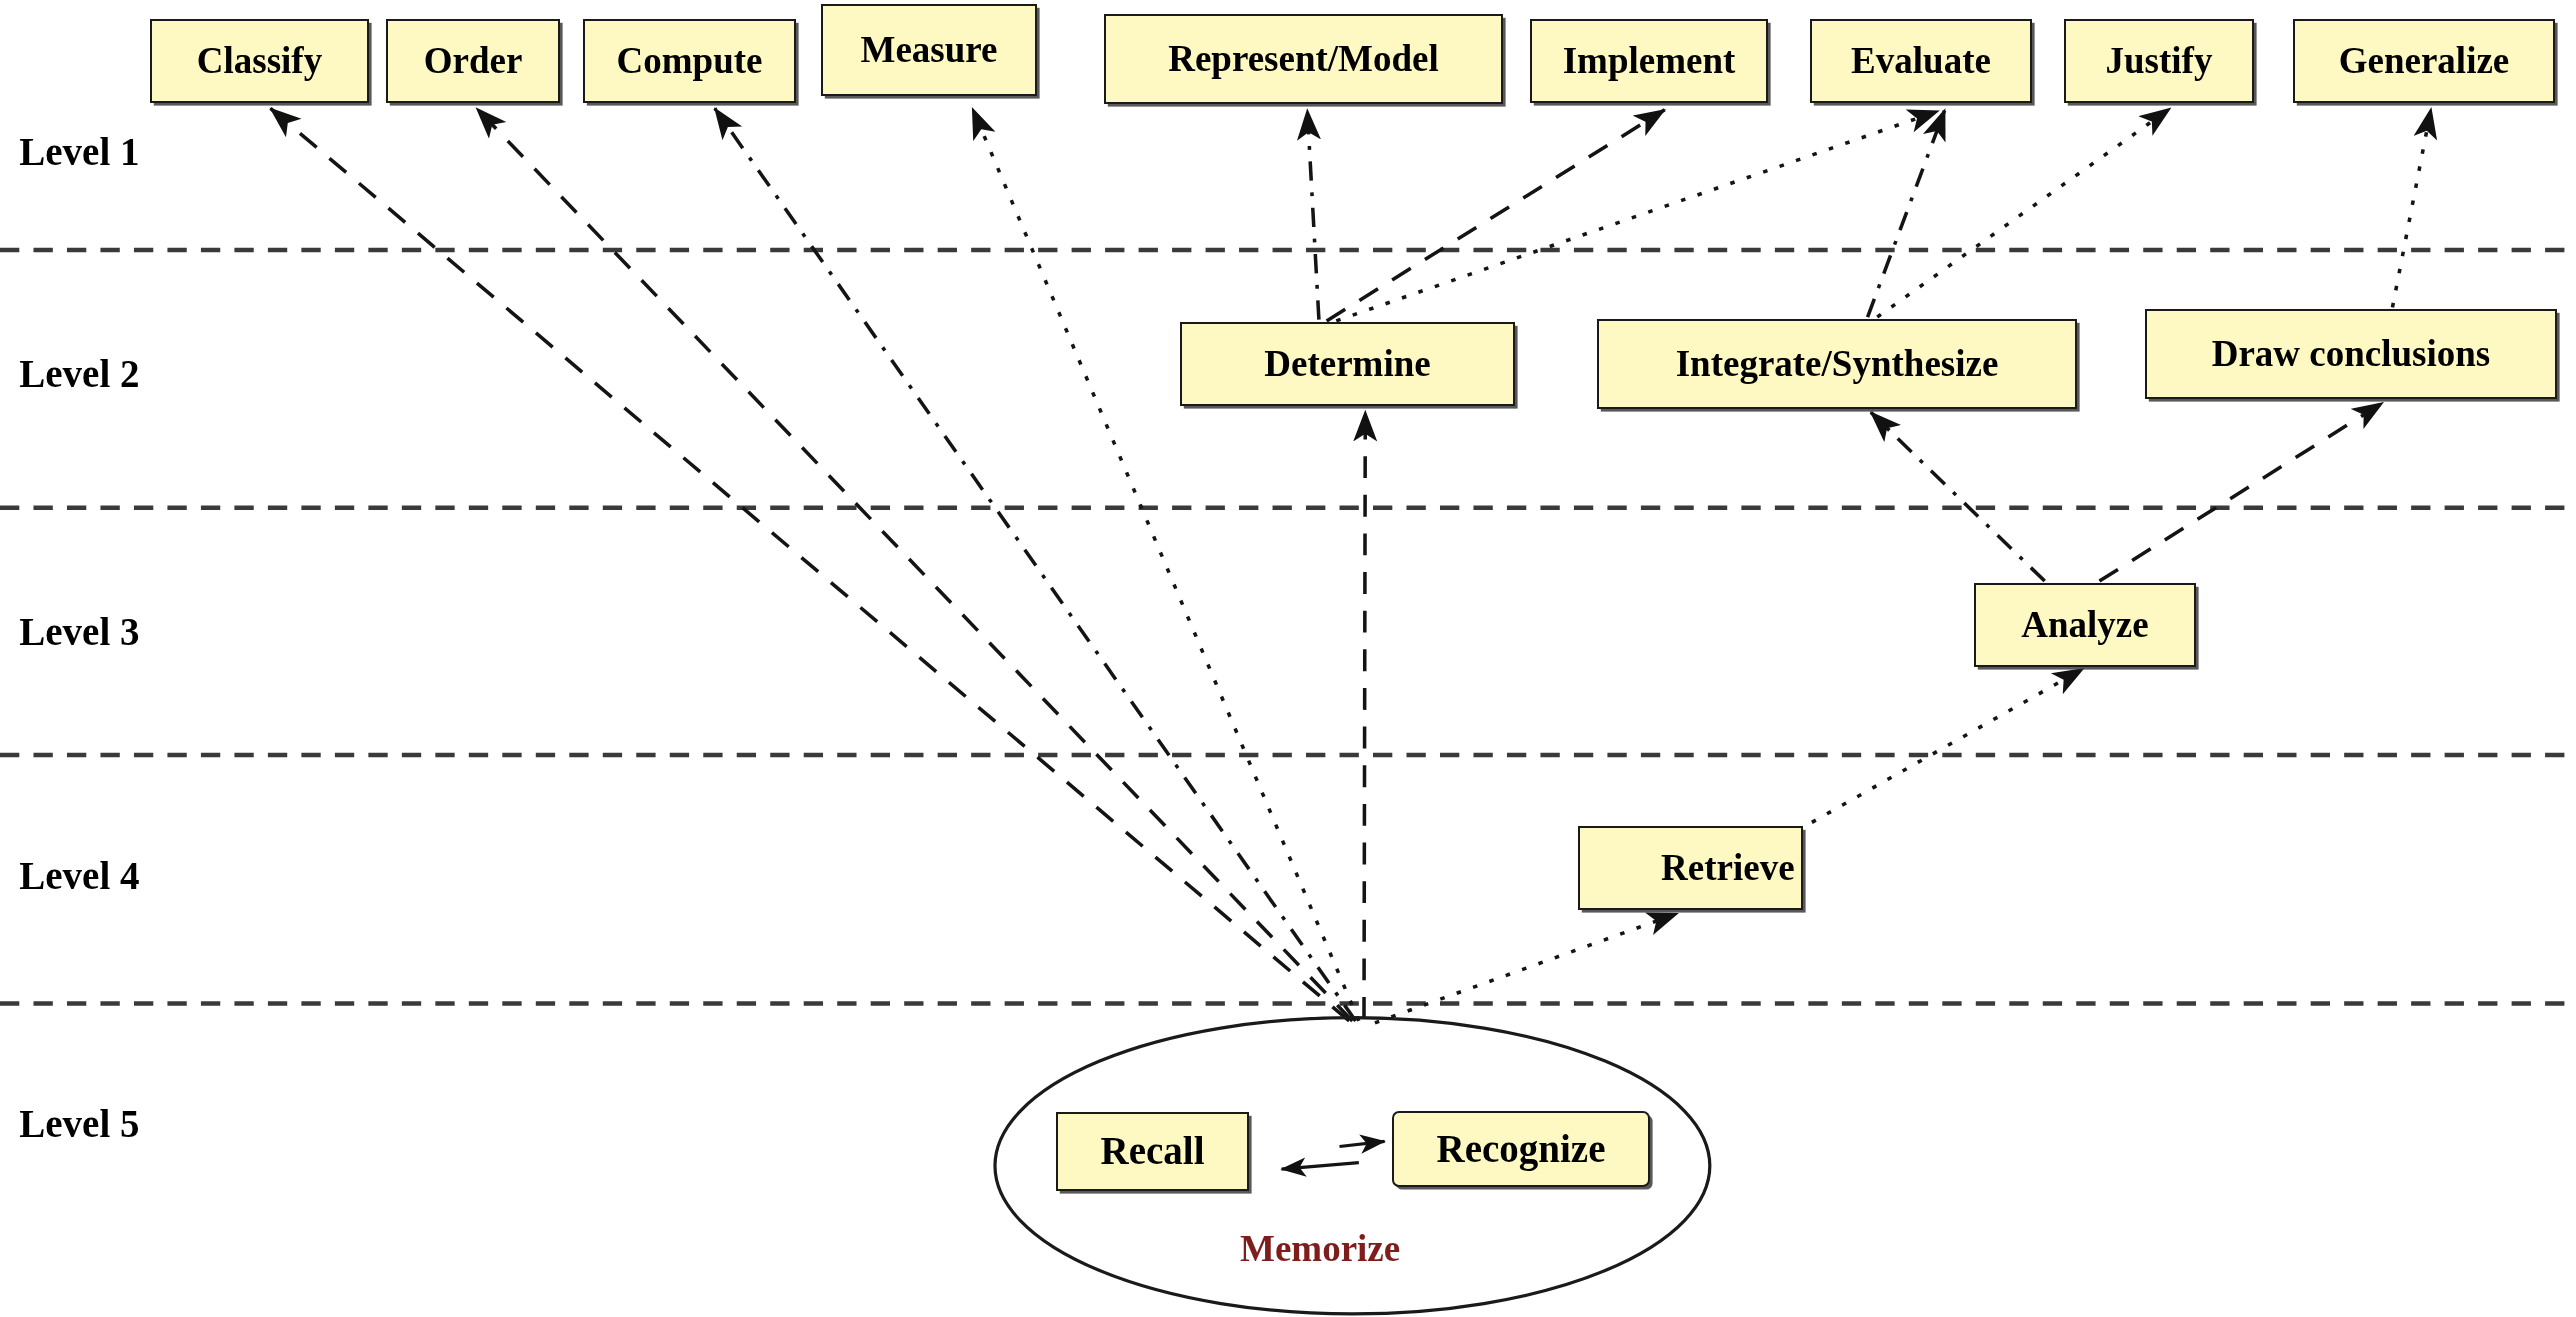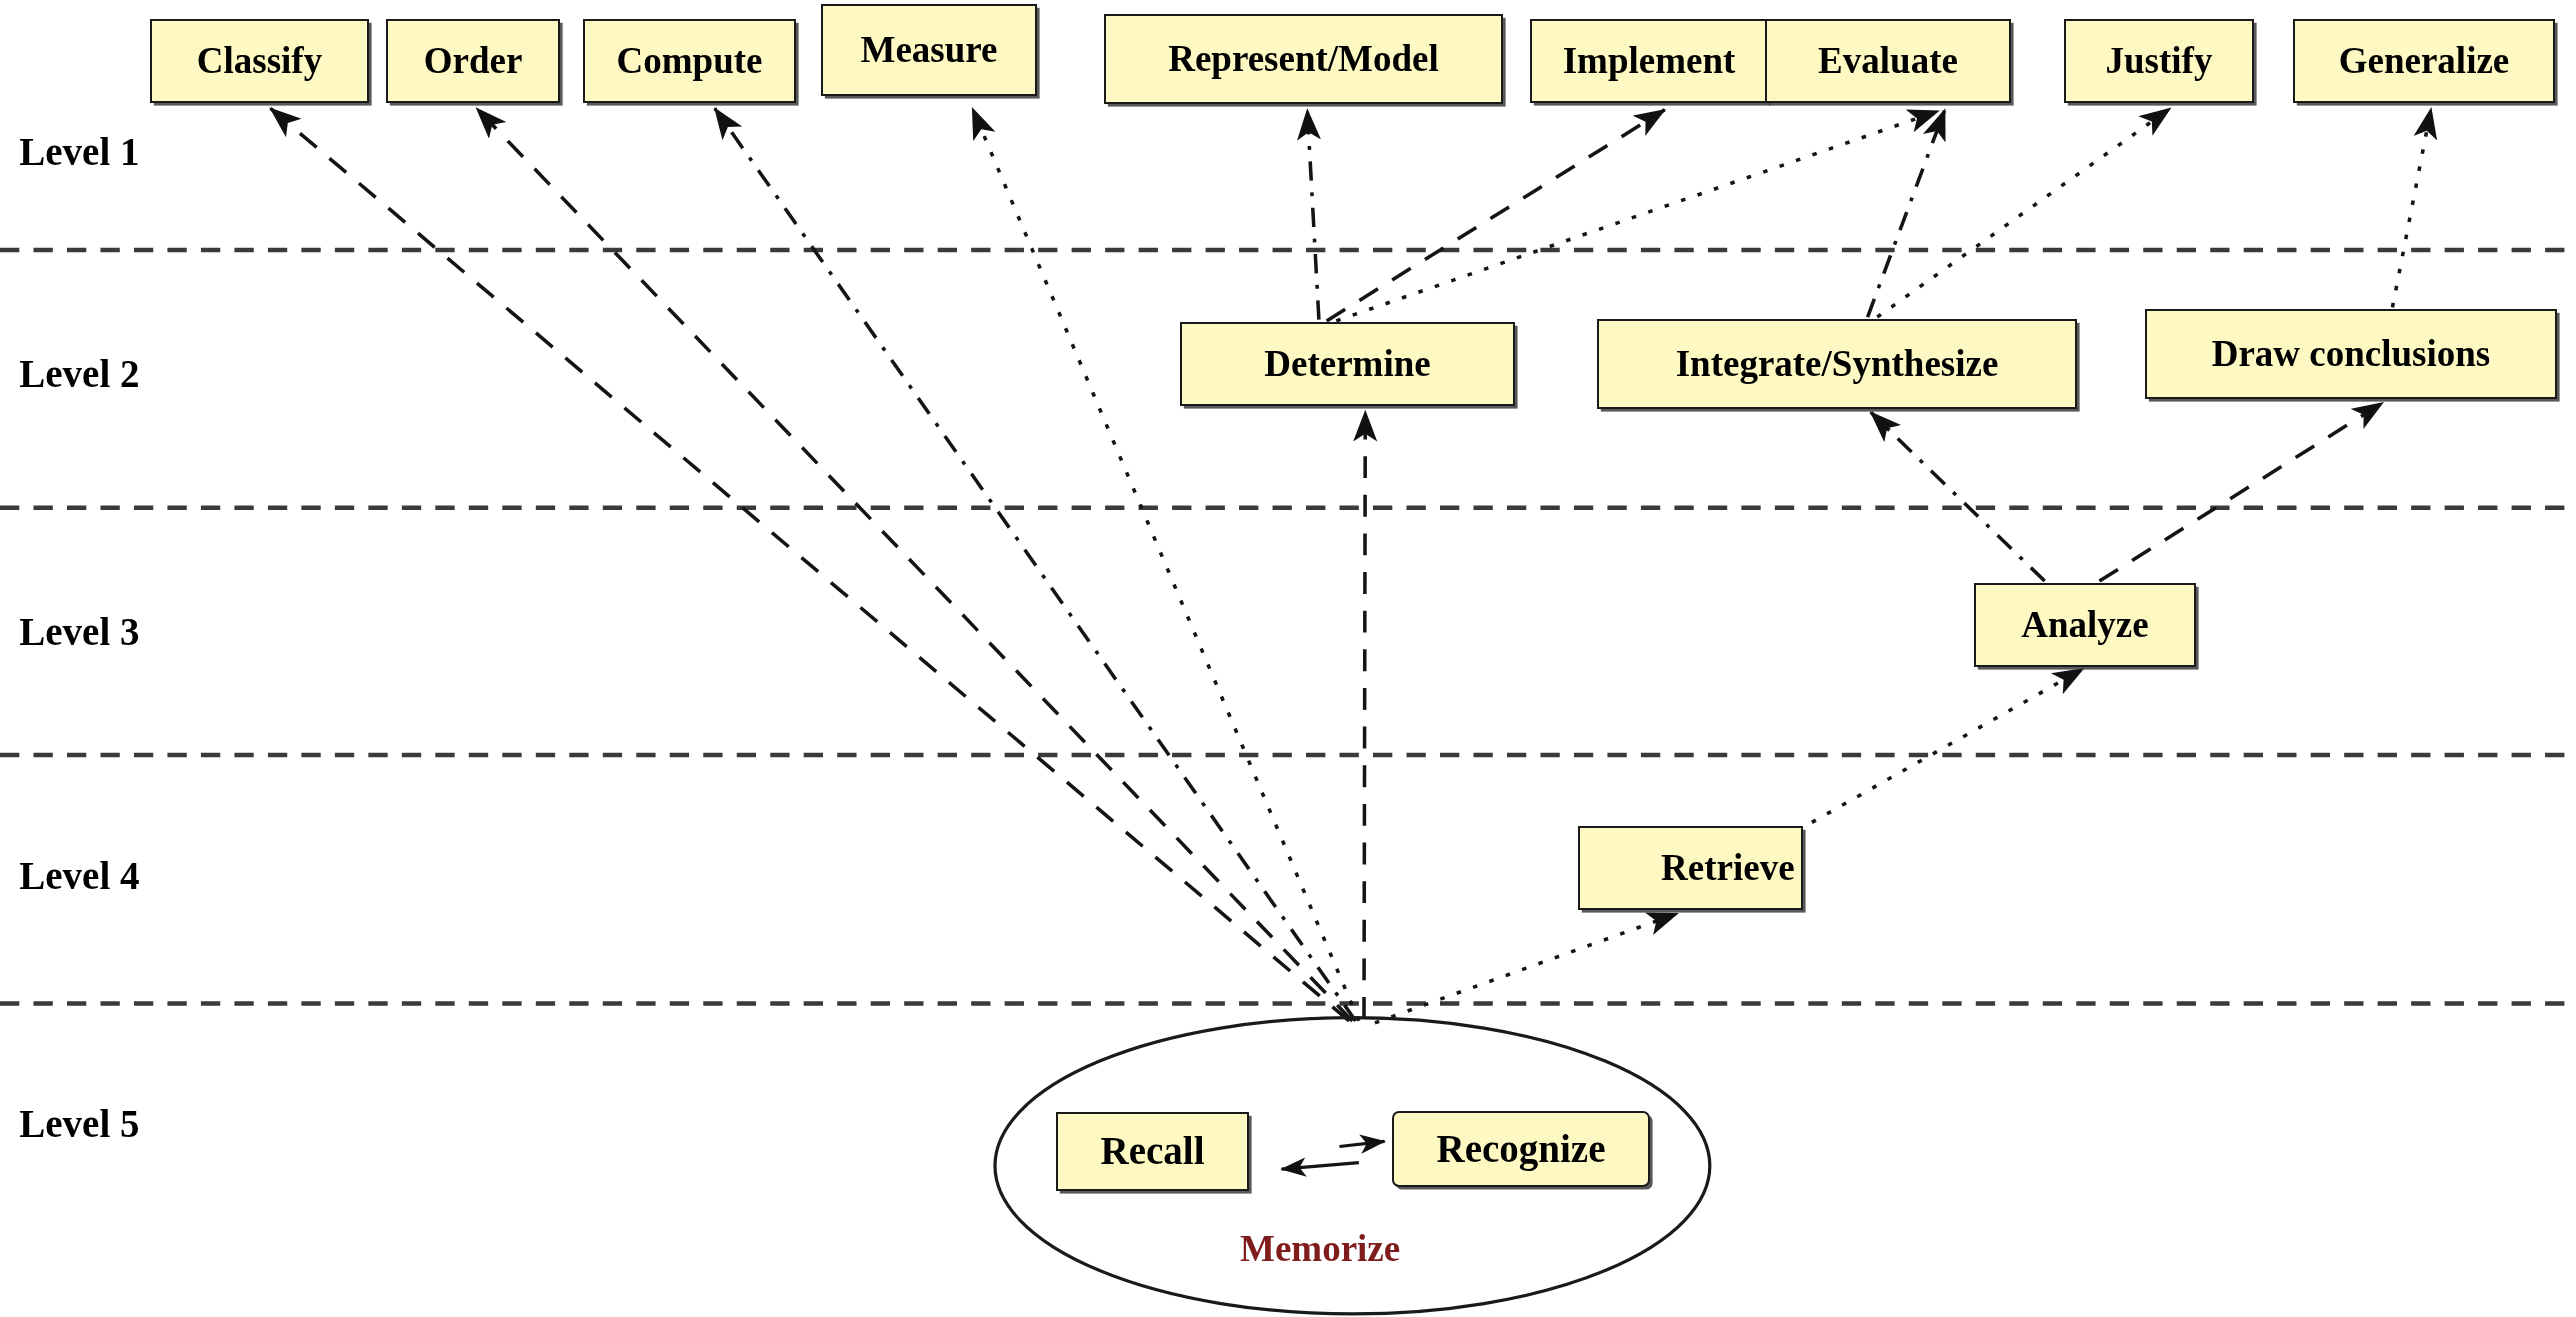--- a/index.html
+++ b/index.html
@@ -119,21 +119,21 @@
       </div>
       <div class="node lvl1" style="left: 821px; top: 4px; width: 216px; height: 92px;">
         <span>Measure</span>
       </div>
       <div class="node lvl1" style="left: 1104px; top: 14px; width: 399px; height: 90px;">
         <span>Represent/Model</span>
       </div>
       <div class="node lvl1" style="left: 1530px; top: 19.3px; width: 238px; height: 84px;">
         <span>Implement</span>
       </div>
-      <div class="node lvl1" style="left: 1765px; top: 19.3px; width: 246px; height: 84px;">
+      <div class="node lvl1" style="left: 1810px; top: 19.3px; width: 222px; height: 84px;">
         <span>Evaluate</span>
       </div>
       <div class="node lvl1" style="left: 2064px; top: 19.3px; width: 190px; height: 84px;">
         <span>Justify</span>
       </div>
       <div class="node lvl1" style="left: 2293px; top: 19.3px; width: 262px; height: 84px;">
         <span>Generalize</span>
       </div>
       <div class="node lvl2" style="left: 1180px; top: 322px; width: 335px; height: 84px;">
         <span>Determine</span>

